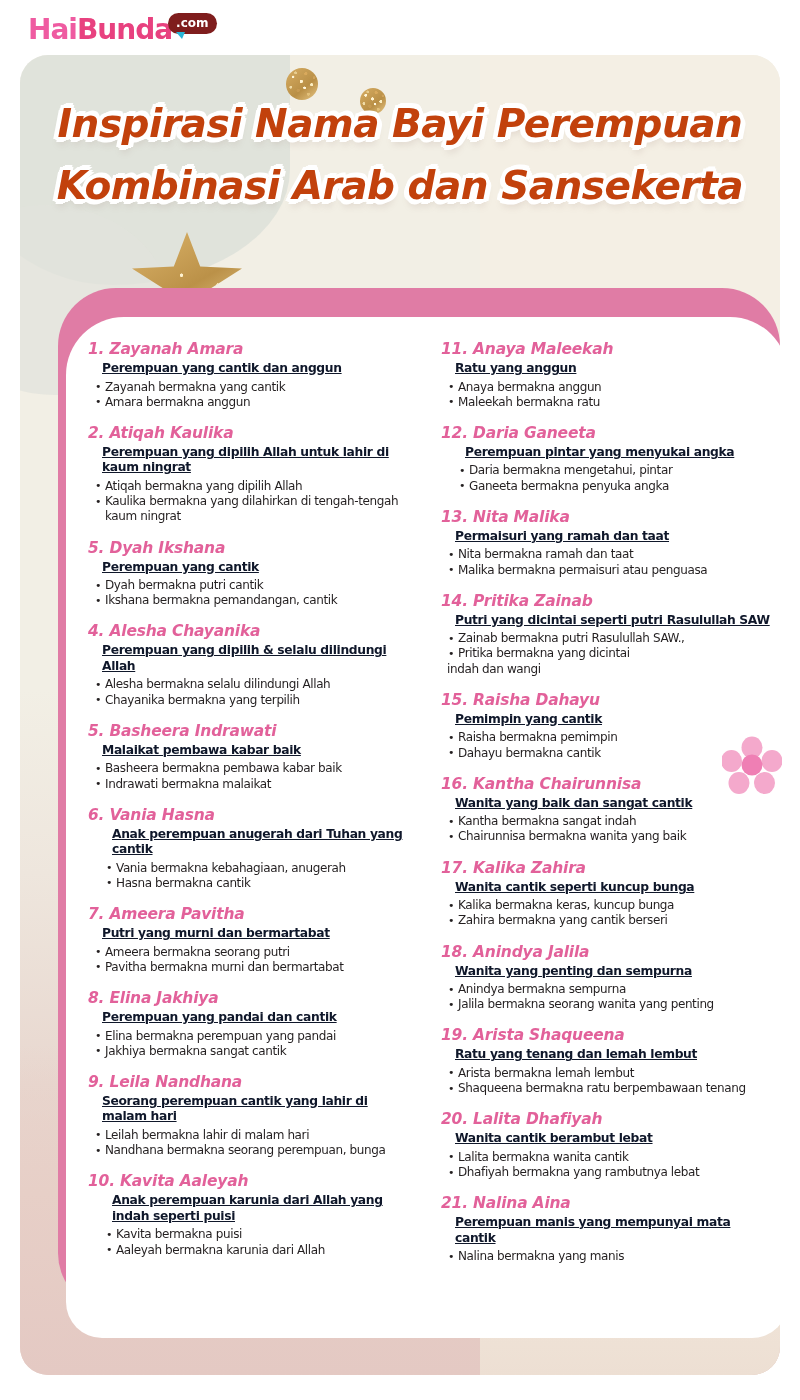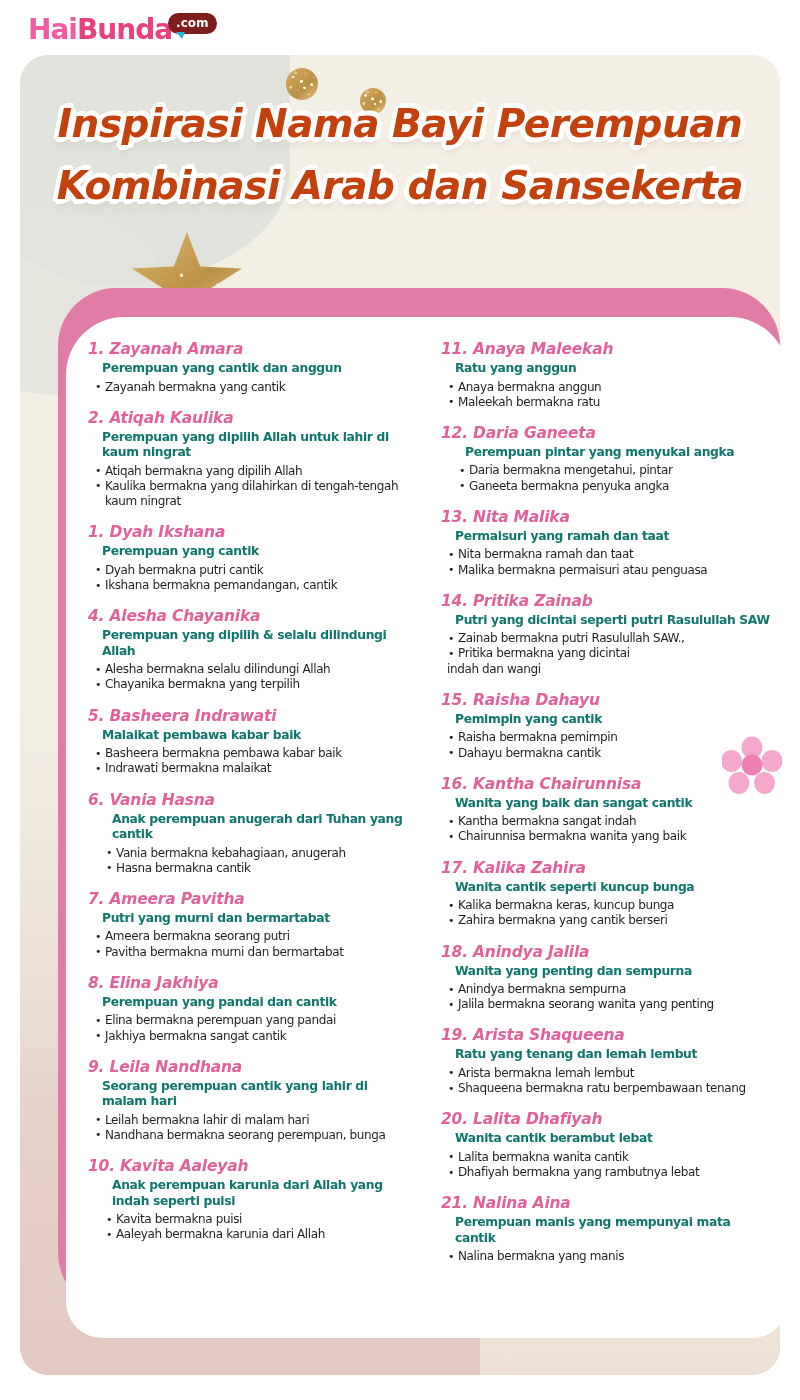--- a/index.html
+++ b/index.html
@@ -141,21 +141,21 @@
   .entry { margin-bottom:13px; }
   .entry-title {
     font-family:"DejaVu Sans", sans-serif;
     font-weight:bold; font-style:italic;
     font-size:15.5px; line-height:21px; color:#e2619a;
     letter-spacing:-.2px; margin-bottom:1px;
   }
   .entry-sub {
     font-family:"DejaVu Sans", sans-serif;
     font-weight:bold; font-size:12.3px; line-height:15.5px;
-    color:#0f766e; margin-left:14px; letter-spacing:-.35px;
+    color:#0f172a; margin-left:14px; letter-spacing:-.35px;text-decoration:underline;
   }
   .entry-points { list-style:none; margin-top:3px; }
   .entry-points li {
     font-family:"DejaVu Sans", sans-serif;
     font-size:12px; line-height:15.2px; color:#231f20;
     letter-spacing:-.38px; padding-left:11px; position:relative;
     margin-left:6px;
   }
   .entry-points li::before {
     content:"\2022"; position:absolute; left:1px; top:-.5px; font-size:11px; color:#231f20;
@@ -204,32 +204,33 @@
 
   <div id="card-shadow"></div>
   <div id="content-card">
     <div id="card-cols">
       <div class="col left" id="col-left">
           <div class="entry">
             <div class="entry-title">1. Zayanah Amara</div>
             <div class="entry-sub">Perempuan yang cantik dan anggun</div>
             <ul class="entry-points">
               <li>Zayanah bermakna yang cantik</li>
+              <li>Amara bermakna anggun</li>
             </ul>
           </div>
           <div class="entry">
             <div class="entry-title">2. Atiqah Kaulika</div>
             <div class="entry-sub">Perempuan yang dipilih Allah untuk lahir di kaum ningrat</div>
             <ul class="entry-points">
               <li>Atiqah bermakna yang dipilih Allah</li>
               <li>Kaulika bermakna yang dilahirkan di tengah-tengah kaum ningrat</li>
             </ul>
           </div>
           <div class="entry">
-            <div class="entry-title">1. Dyah Ikshana</div>
+            <div class="entry-title">5. Dyah Ikshana</div>
             <div class="entry-sub">Perempuan yang cantik</div>
             <ul class="entry-points">
               <li>Dyah bermakna putri cantik</li>
               <li>Ikshana bermakna pemandangan, cantik</li>
             </ul>
           </div>
           <div class="entry">
             <div class="entry-title">4. Alesha Chayanika</div>
             <div class="entry-sub">Perempuan yang dipilih &amp; selalu dilindungi Allah</div>
             <ul class="entry-points">

